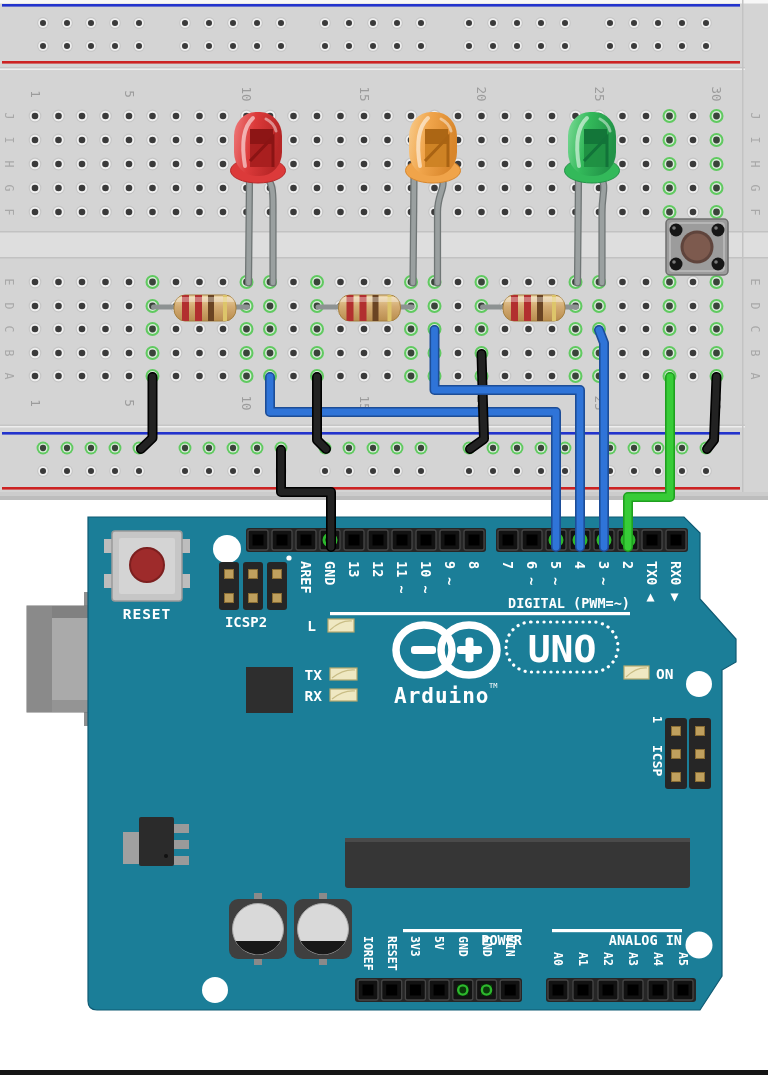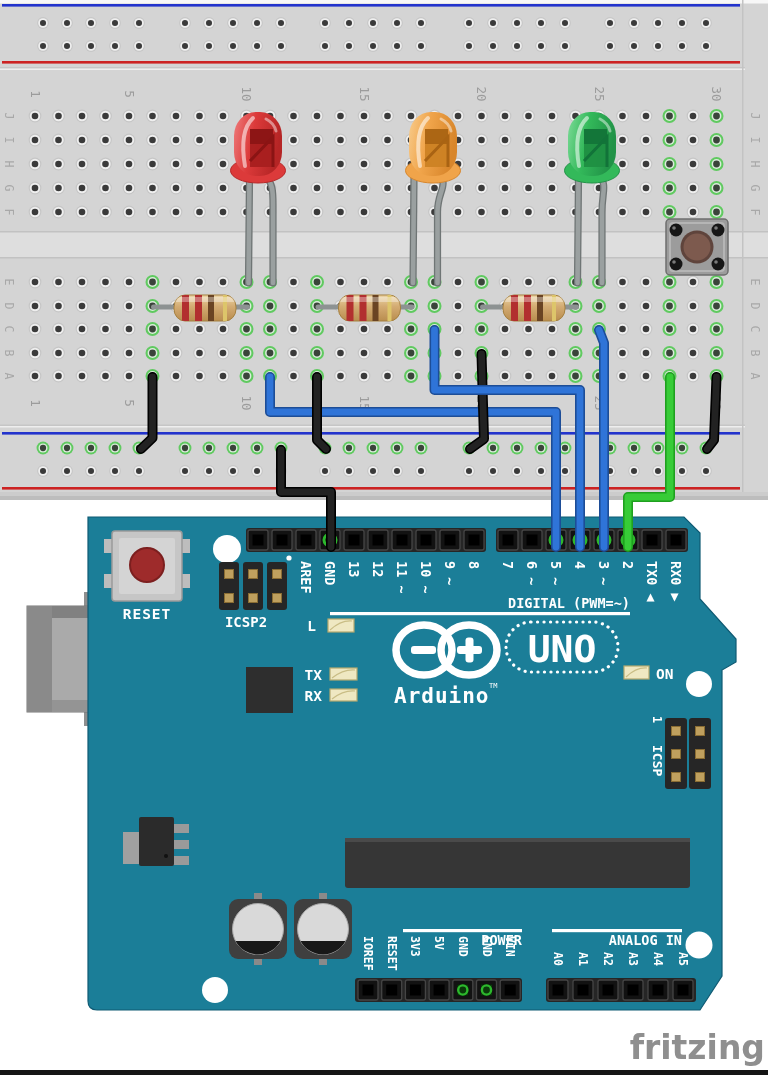--- a/index.html
+++ b/index.html
@@ -1649,15 +1649,14 @@
         <g>
           <polyline points="599,330 604,343 604,547" fill="none" stroke="#1d4d97" stroke-width="10" stroke-linecap="round" stroke-linejoin="round"></polyline>
           <polyline points="599,330 604,343 604,547" fill="none" stroke="#2f74d8" stroke-width="6.8" stroke-linecap="round" stroke-linejoin="round"></polyline>
         </g>
         <g>
           <polyline points="670,377 670,497 628,497 628,547" fill="none" stroke="#1fa01f" stroke-width="10" stroke-linecap="round" stroke-linejoin="round"></polyline>
           <polyline points="670,377 670,497 628,497 628,547" fill="none" stroke="#37cc37" stroke-width="6.8" stroke-linecap="round" stroke-linejoin="round"></polyline>
         </g>
       </g>
     </svg>
-  <div class="fritzing-logo">fritzing</div>
   <div class="bottom-bar"></div>
 </div>
 
 </body></html>

